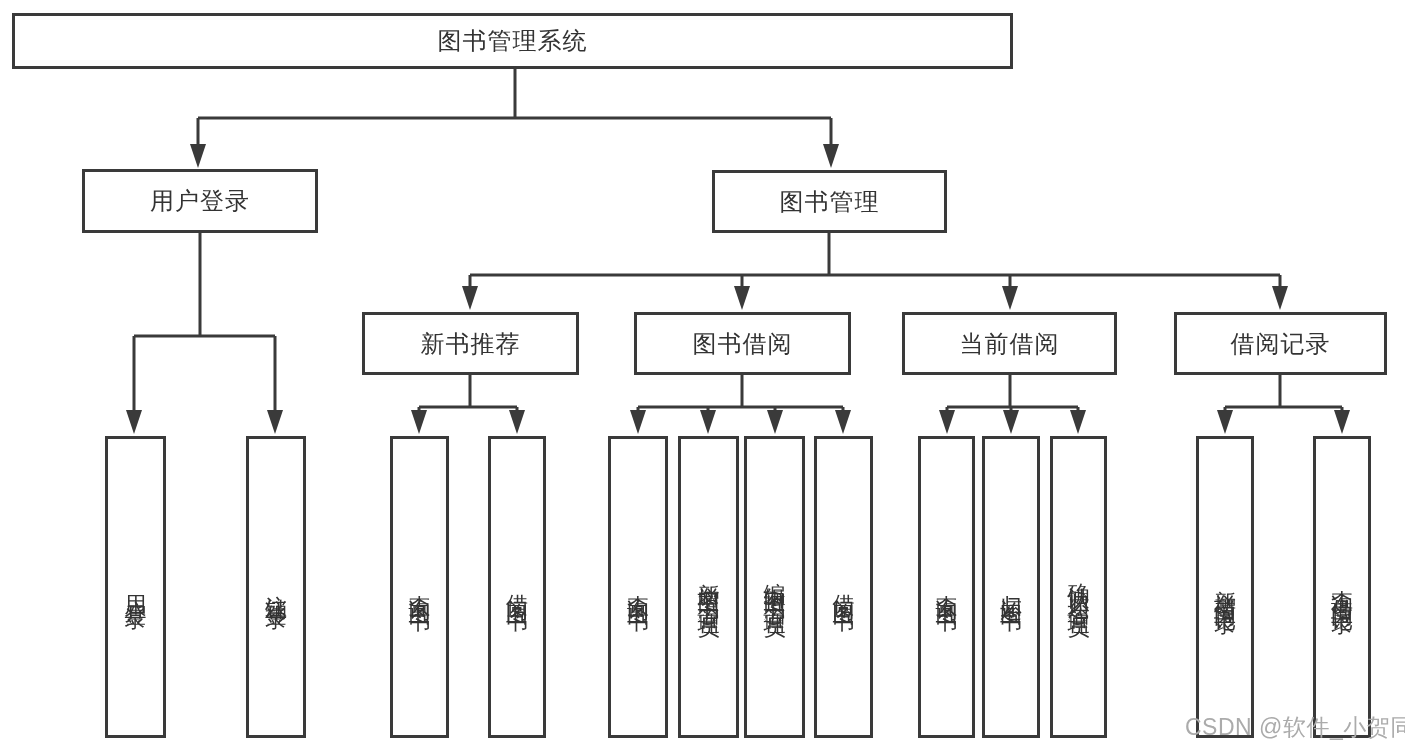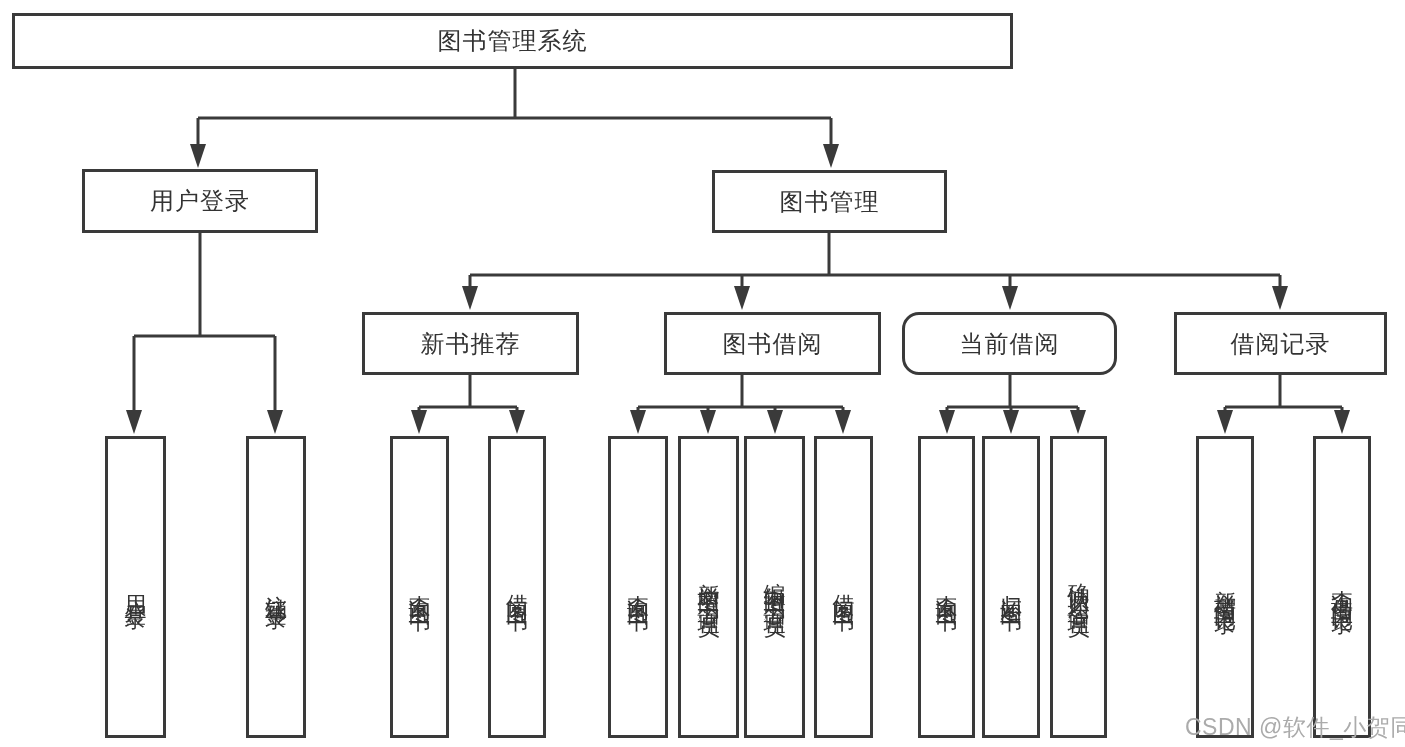--- a/index.html
+++ b/index.html
@@ -61,22 +61,22 @@
       <polygon points="1334,410 1350,410 1342,434"></polygon>
     </g>
   </svg>
 
   <div class="hbox" style="left:12px;top:13px;width:1001px;height:56px;">图书管理系统</div>
 
   <div class="hbox" style="left:82px;top:169px;width:236px;height:64px;">用户登录</div>
   <div class="hbox" style="left:362px;top:312px;width:217px;height:63px;">新书推荐</div>
 
   <div class="hbox" style="left:712px;top:170px;width:235px;height:63px;">图书管理</div>
-  <div class="hbox" style="left:634px;top:312px;width:217px;height:63px;margin-left:30px;">图书借阅</div>
-  <div class="hbox" style="left:902px;top:312px;width:215px;height:63px;border-radius:17px;">当前借阅</div>
+  <div class="hbox" style="left:634px;top:312px;width:217px;height:63px;">图书借阅</div>
+  <div class="hbox" style="left:902px;top:312px;width:215px;height:63px;">当前借阅</div>
   <div class="hbox" style="left:1174px;top:312px;width:213px;height:63px;">借阅记录</div>
 
   <div class="vbox" style="left:105px;top:436px;width:61px;height:302px;">用户登录</div>
   <div class="vbox" style="left:246px;top:436px;width:60px;height:302px;">注销登录</div>
 
   <div class="vbox" style="left:390px;top:436px;width:59px;height:302px;">查询图书</div>
   <div class="vbox" style="left:488px;top:436px;width:58px;height:302px;">借阅图书</div>
 
   <div class="vbox" style="left:608px;top:436px;width:60px;height:302px;">查询图书</div>
   <div class="vbox" style="left:678px;top:436px;width:61px;height:302px;">新增图书（管理员）</div>

